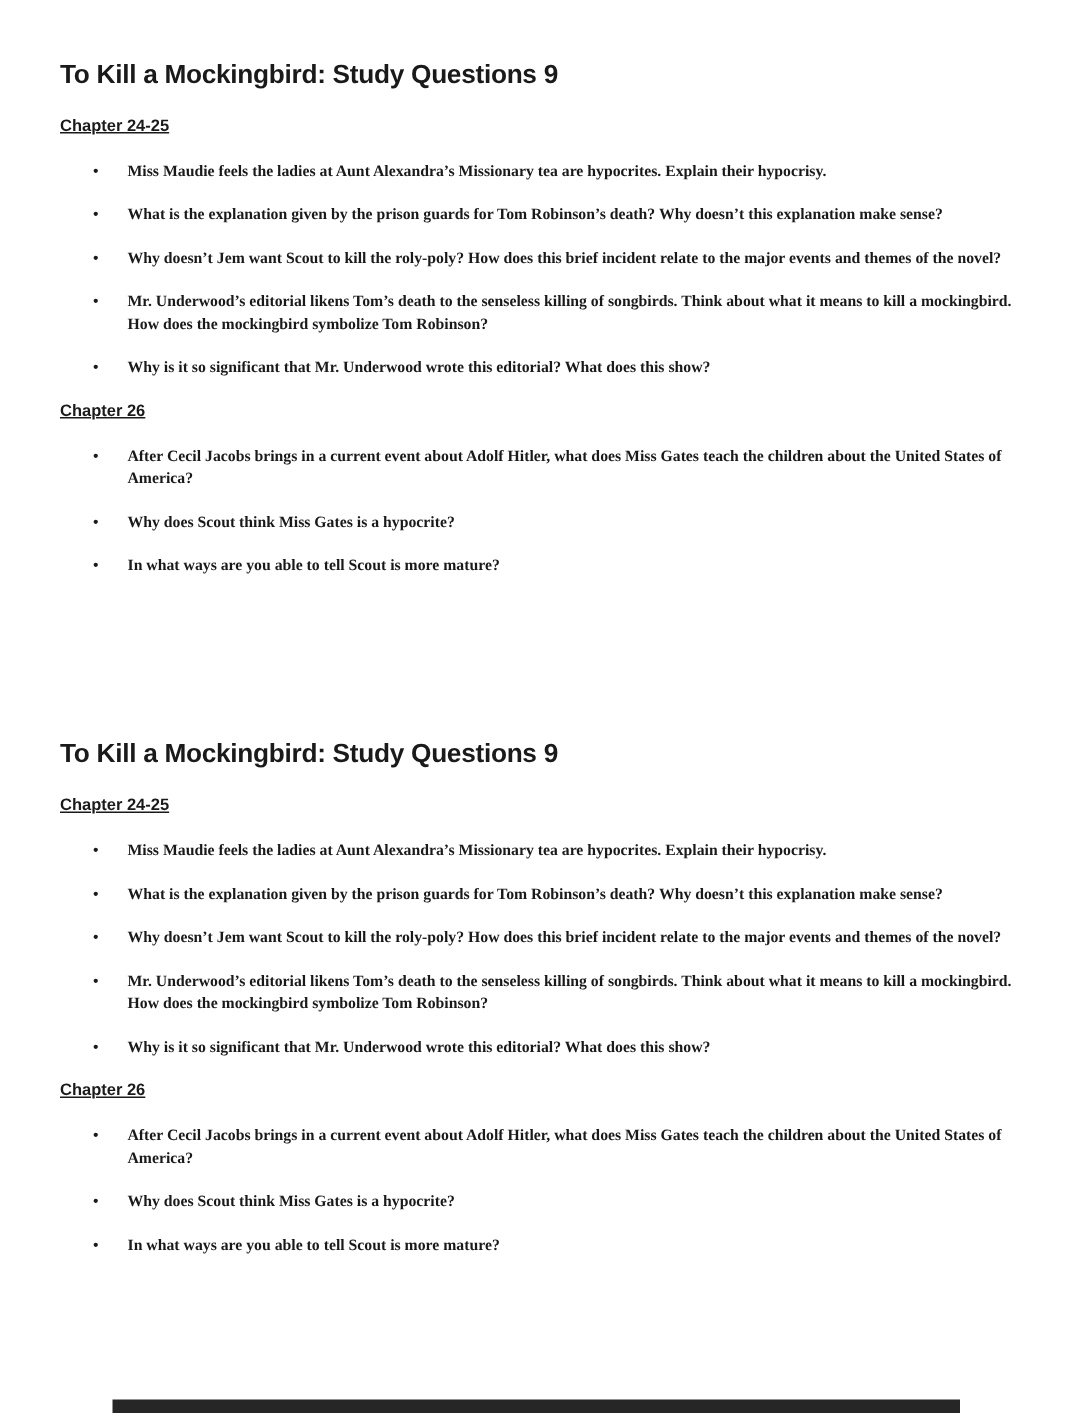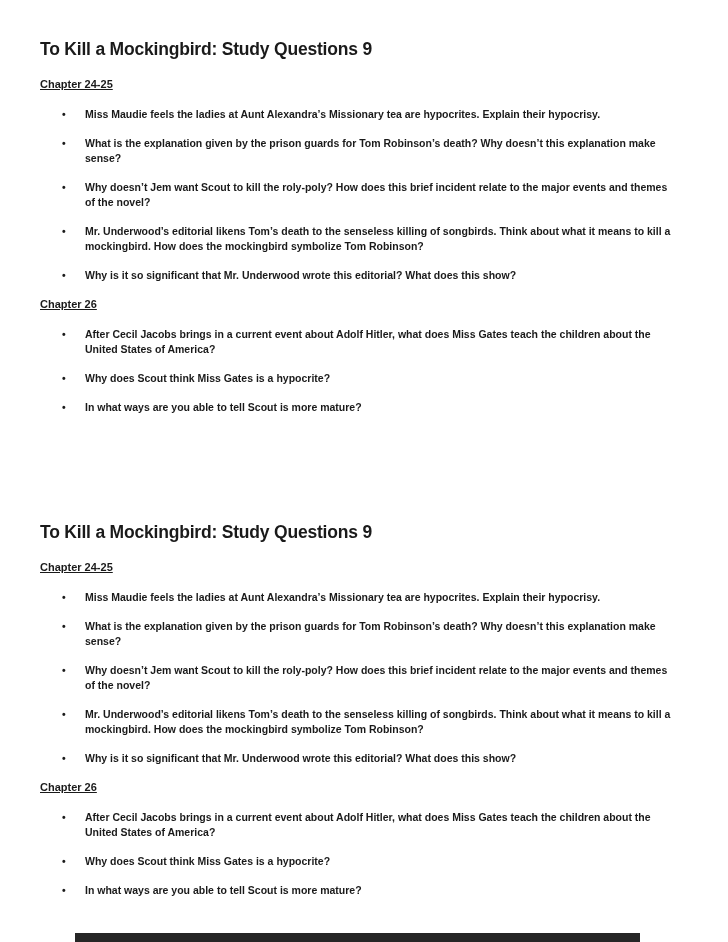--- a/index.html
+++ b/index.html
@@ -34,20 +34,21 @@
     font-size: 11px;
     font-weight: bold;
     line-height: 14px;
     margin: 10px 0 16px 0;
     text-decoration: underline;
   }
   ul.question-list {
     list-style: none;
     margin: 0 0 14px 0;
     padding: 0 0 0 22px;
+    font-family: Liberation Serif, serif;
   }
   li.question-item {
     position: relative;
     font-size: 10.5px;
     font-weight: bold;
     line-height: 15px;
     margin-bottom: 14px;
     padding-left: 23px;
     max-width: 594px;
   }

